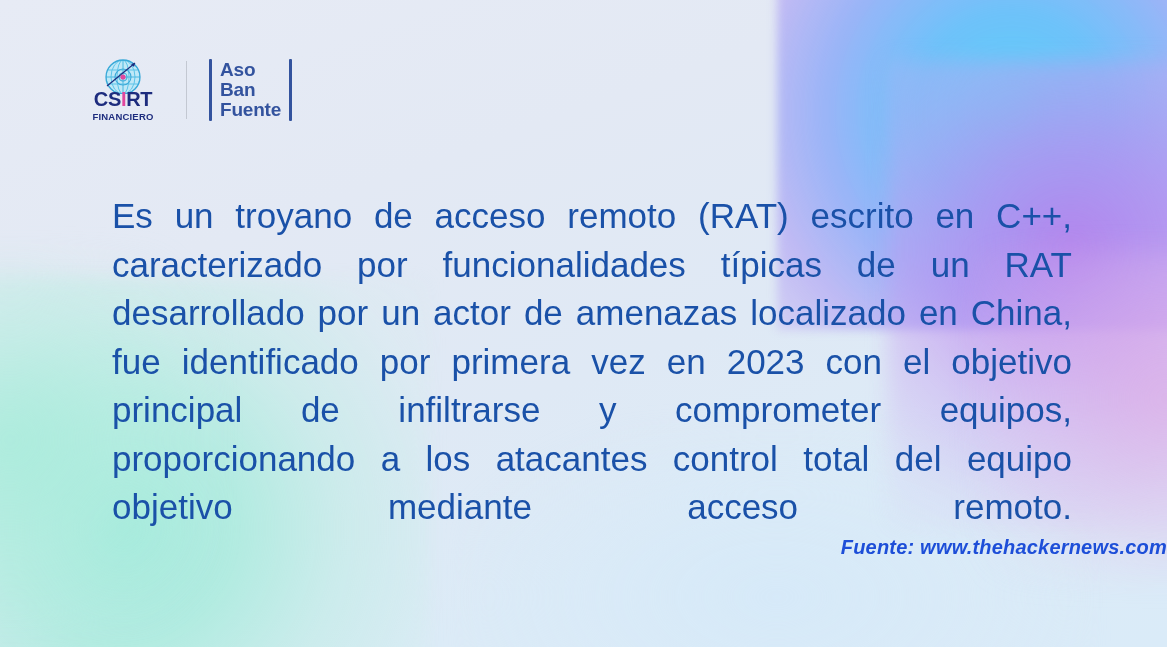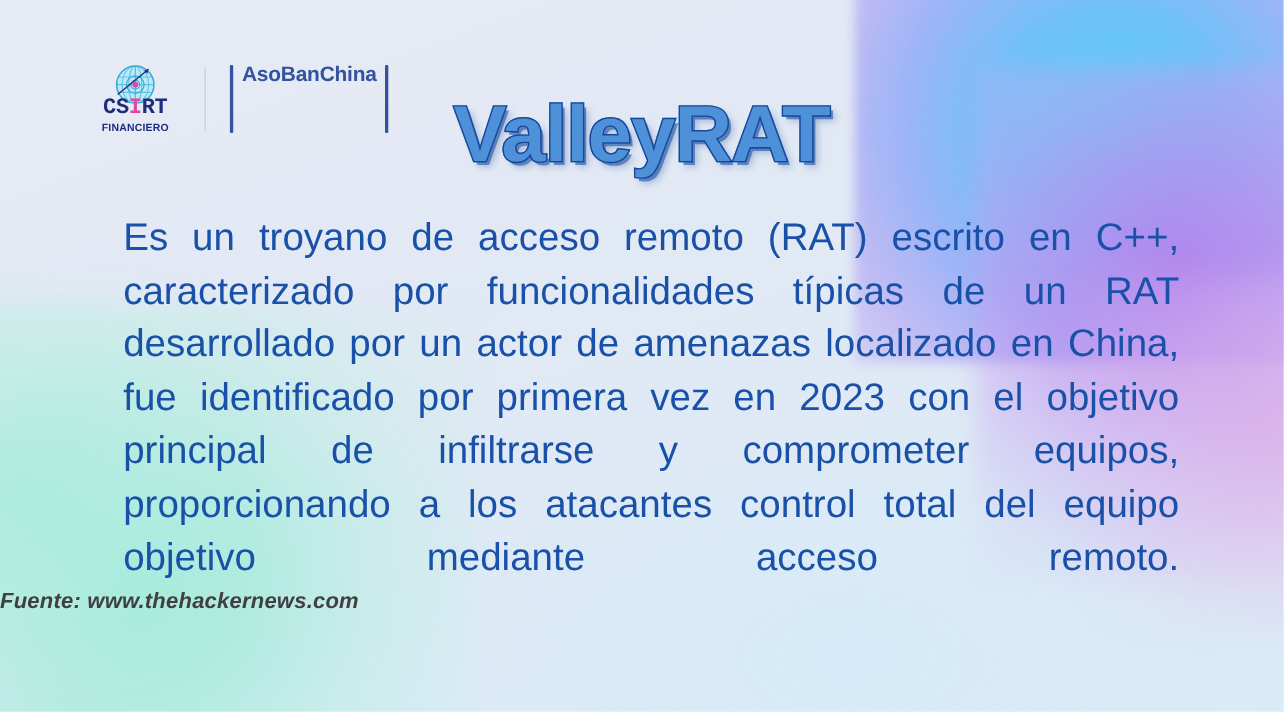--- a/index.html
+++ b/index.html
@@ -133,21 +133,21 @@
     align-items: center;
     width: 78px;
   }
   .csirt-mark {
     width: 56px;
     height: 36px;
     position: relative;
     margin-bottom: -3px;
   }
   .csirt-wordmark {
-    font-family: Liberation Mono, monospace;
+    font-family: Liberation Sans, sans-serif;
     font-weight: bold;
     font-size: 20px;
     line-height: 1;
     letter-spacing: -0.3px;
     color: #1d2c7e;
     position: relative;
     margin-top: -2px;
   }
   .csirt-wordmark .hl { color: #e0479e; }
   .csirt-sub {
@@ -169,21 +169,21 @@
     align-items: stretch;
     height: 62px;
   }
   .asb-rule {
     width: 3px;
     background: #33539e;
     border-radius: 1px;
   }
   .asb-words {
     display: flex;
-    flex-direction: row;
+    flex-direction: column;
     justify-content: center;
     margin: 0 8px;
     font-family: "Liberation Sans", sans-serif;
     font-weight: bold;
     font-size: 19px;
     line-height: 1.04;
     color: #33539e;
     letter-spacing: -0.2px;
   }
 
@@ -229,27 +229,27 @@
     letter-spacing: 0px;
     hyphens: none;
   }
   .body-copy .tail { text-align-last: left; }
 
   .source {
     position: absolute;
     left: 0;
     right: 0;
     top: 536px;
-    text-align: left;
+    text-align: right;
     font-family: "Liberation Sans", sans-serif;
     font-style: italic;
     font-weight: bold;
     font-size: 20px;
     letter-spacing: 0.2px;
-    color: #404040;
+    color: #1d4ed8;
   }
 </style>
 </head>
 <body>
 
 <div class="canvas">
 
   <div class="bg-base"></div>
   <div class="bg-blob-bottomblue"></div>
   <div class="bg-blob-topright"></div>
@@ -290,30 +290,27 @@
       <div class="csirt-sub">FINANCIERO</div>
     </div>
 
     <div class="logo-divider"></div>
 
     <div class="asobancaria">
       <div class="asb-rule"></div>
       <div class="asb-words">
         <span>Aso</span>
         <span>Ban</span>
-        <span>China</span>
+        <span>Fuente</span>
       </div>
       <div class="asb-rule"></div>
     </div>
 
   </div>
 
-  <div class="title-wrap">
-    <span class="title">ValleyRAT</span>
-  </div>
 
   <div class="body-copy">
     <span>Es un troyano de acceso remoto (RAT) escrito en C++, caracterizado por funcionalidades típicas de un RAT desarrollado por un actor de amenazas localizado en China, fue identificado por primera vez en 2023 con el objetivo principal de infiltrarse y comprometer equipos, proporcionando a los atacantes control total del equipo</span>
     <span class="tail">objetivo mediante acceso remoto.</span>
   </div>
 
   <div class="source">Fuente: www.thehackernews.com</div>
 
 </div>
 

